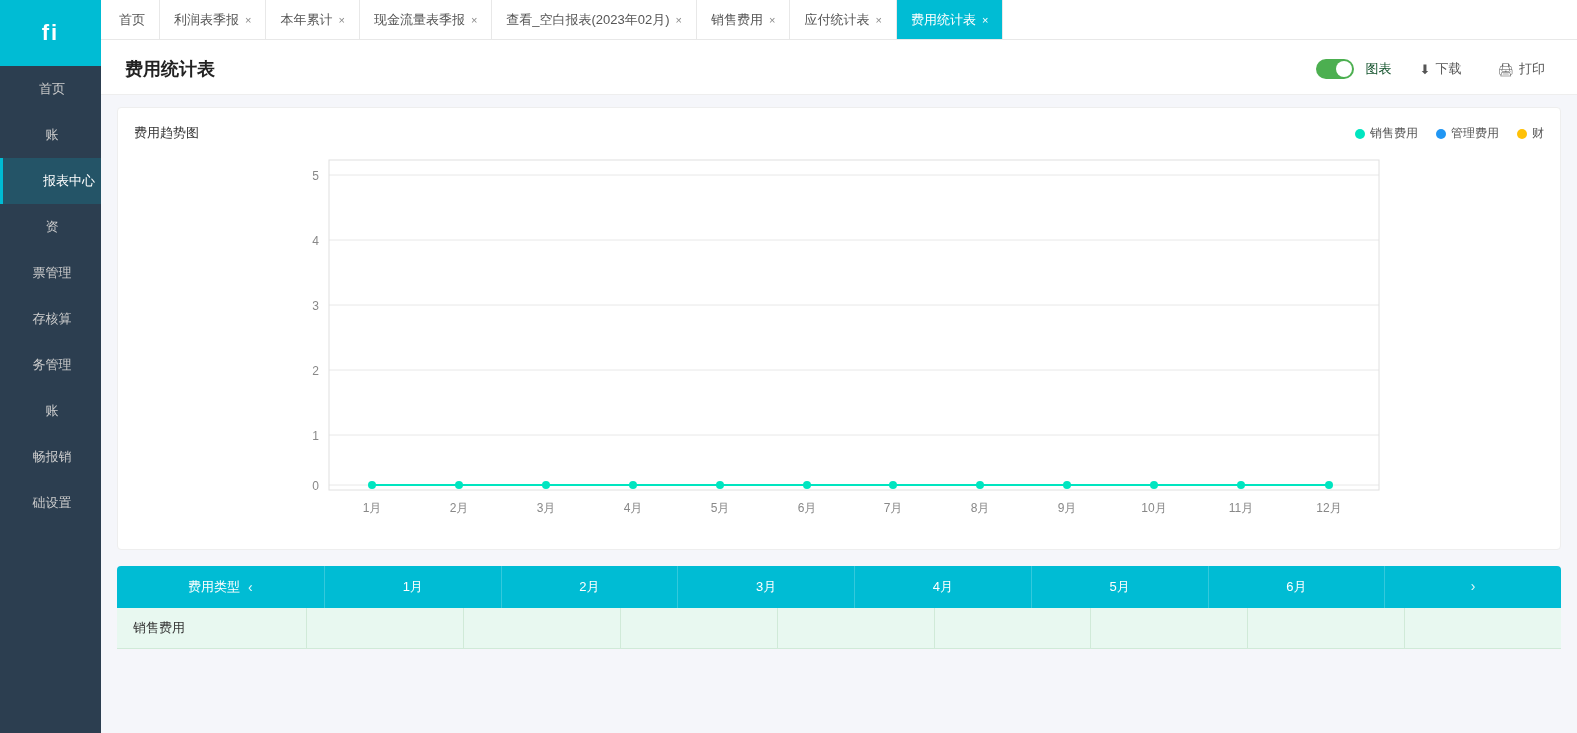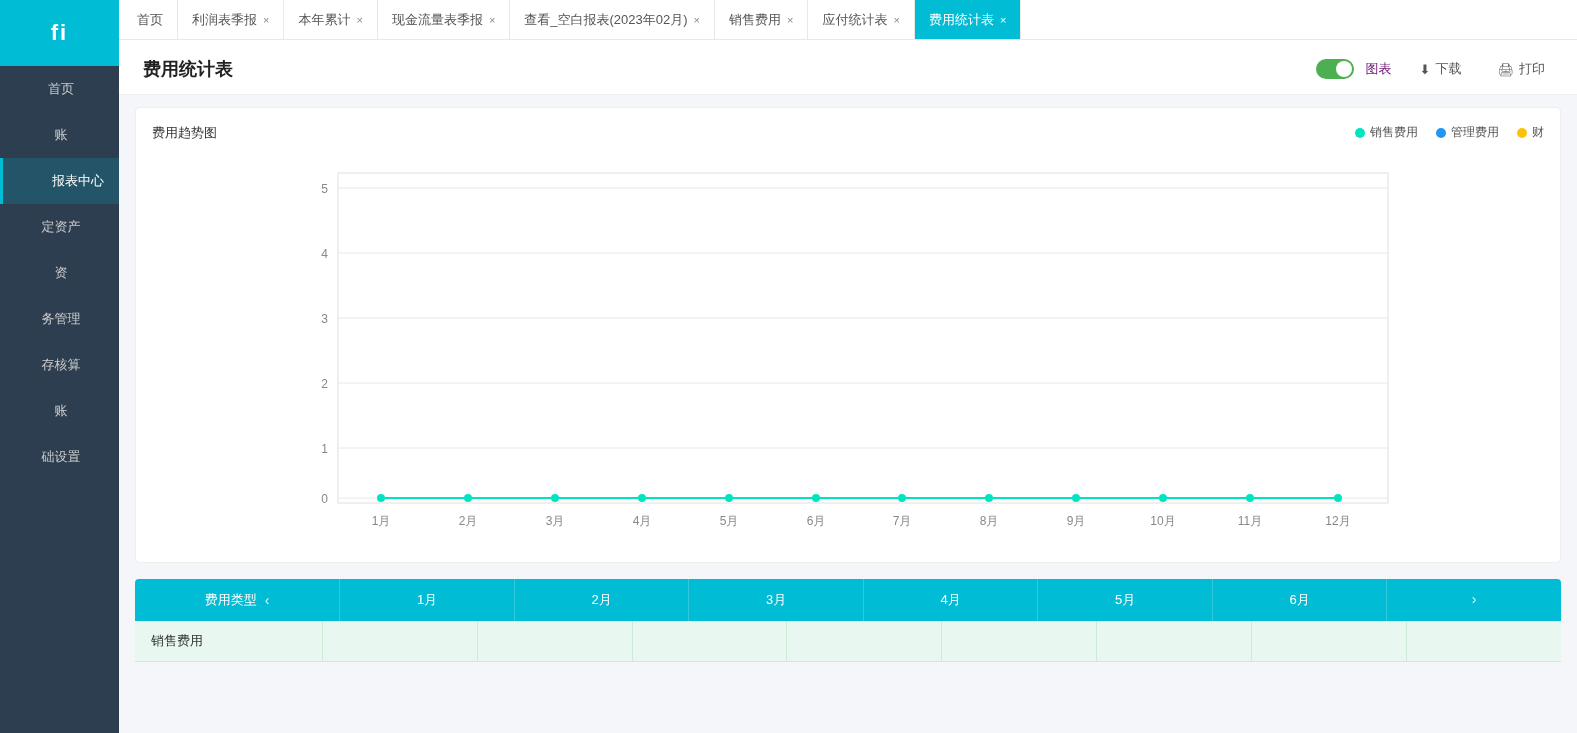--- a/index.html
+++ b/index.html
@@ -1,20 +1,20 @@
 <!DOCTYPE html>
 <html><head>
   <meta charset="utf-8">
   <style>
     * { margin: 0; padding: 0; box-sizing: border-box; }
     body { font-family: "Microsoft YaHei", "PingFang SC", Arial, sans-serif; font-size: 13px; background: #f0f2f5; display: flex; height: 733px; overflow: hidden; }
 
     
     .sidebar {
-      width: 119px;
+      width: 101px;
       background: #2c3e50;
       display: flex;
       flex-direction: column;
       color: #fff;
       flex-shrink: 0;
       height: 100%;
       overflow: hidden;
     }
     .sidebar-logo {
       background: #00bcd4;
@@ -111,21 +111,21 @@
     .header-actions {
       display: flex;
       align-items: center;
       gap: 20px;
     }
     .toggle-label {
       display: flex;
       align-items: center;
       gap: 12px;
       font-size: 13px;
-      color: #701a75;
+      color: #14532d;
     }
     .toggle-switch {
       width: 38px;
       height: 20px;
       background: #4caf50;
       border-radius: 10px;
       position: relative;
       cursor: pointer;
     }
     .toggle-switch::after {
@@ -152,23 +152,23 @@
     
     .chart-section {
       background: #fff;
       margin: 12px 16px;
       padding: 16px;
       border-radius: 4px;
       border: 1px solid #eee;
     }
     .chart-header {
       display: flex;
-      align-items: flex-start;
+      align-items: flex-end;
       justify-content: space-between;
-      margin-bottom: 21px;
+      margin-bottom: 8px;
     }
     .chart-title {
       font-size: 13px;
       color: #333;
     }
     .chart-legend {
       display: flex;
       align-items: center;
       gap: 18px;
       font-size: 12px;
@@ -245,25 +245,26 @@
     }
   </style>
 </head>
 <body>
 
 <div class="sidebar">
   <div class="sidebar-logo">fi</div>
   <div class="sidebar-item">首页</div>
   <div class="sidebar-item">账</div>
   <div class="sidebar-item active">报表中心</div>
-  <div class="sidebar-item">定资产</div>
   <div class="sidebar-item">资</div>
+  <div class="sidebar-item">票管理</div>
+  <div class="sidebar-item">存核算</div>
   <div class="sidebar-item">务管理</div>
-  <div class="sidebar-item">存核算</div>
   <div class="sidebar-item">账</div>
+  <div class="sidebar-item">畅报销</div>
   <div class="sidebar-item">础设置</div>
 </div>
 
 <div class="main">
 
   <div class="tab-bar">
     <div class="tab">
       <span>首页</span>
     </div>
     <div class="tab">

